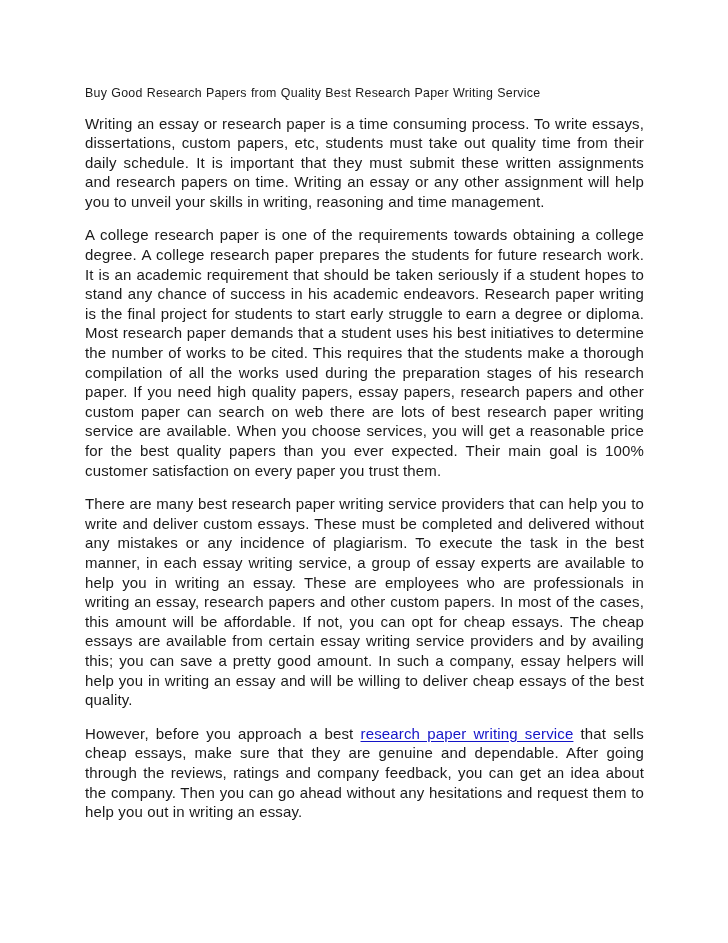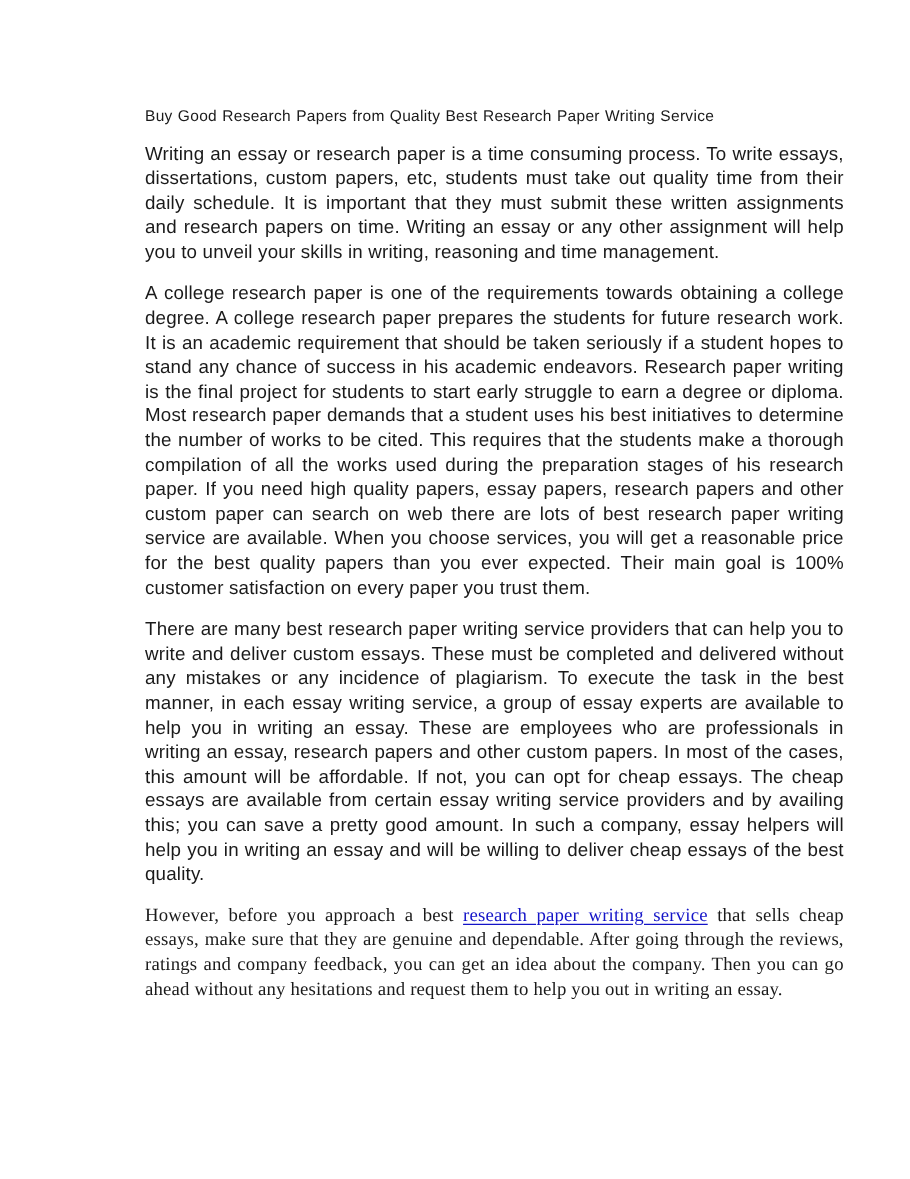--- a/index.html
+++ b/index.html
@@ -21,21 +21,20 @@
     width: 728px;
     height: 943px;
     background: #ffffff;
     box-sizing: border-box;
   }
   .content {
     position: absolute;
     left: 85px;
     top: 84px;
     width: 559px;
-    margin-left: 31px;
   }
   .doc-title {
     font-size: 12.4px;
     line-height: 19.5px;
     text-align: left;
     margin: 0 0 10px 0;
     letter-spacing: 0.02em;
     word-spacing: 0.04em;
     color: #1a1a1a;
   }
@@ -44,21 +43,20 @@
     line-height: 19.6px;
     text-align: justify;
     text-justify: inter-word;
     margin: 0 0 14px 0;
     letter-spacing: 0.01em;
     color: #1a1a1a;
     hyphens: none;
   }
   .para:last-child {
     margin-bottom: 0;
-    font-family: Liberation Serif, serif;
   }
   .inline-link {
     color: #1414c8;
     text-decoration: underline;
     text-underline-offset: 1.5px;
     cursor: pointer;
   }
   .seg {
     
   }

